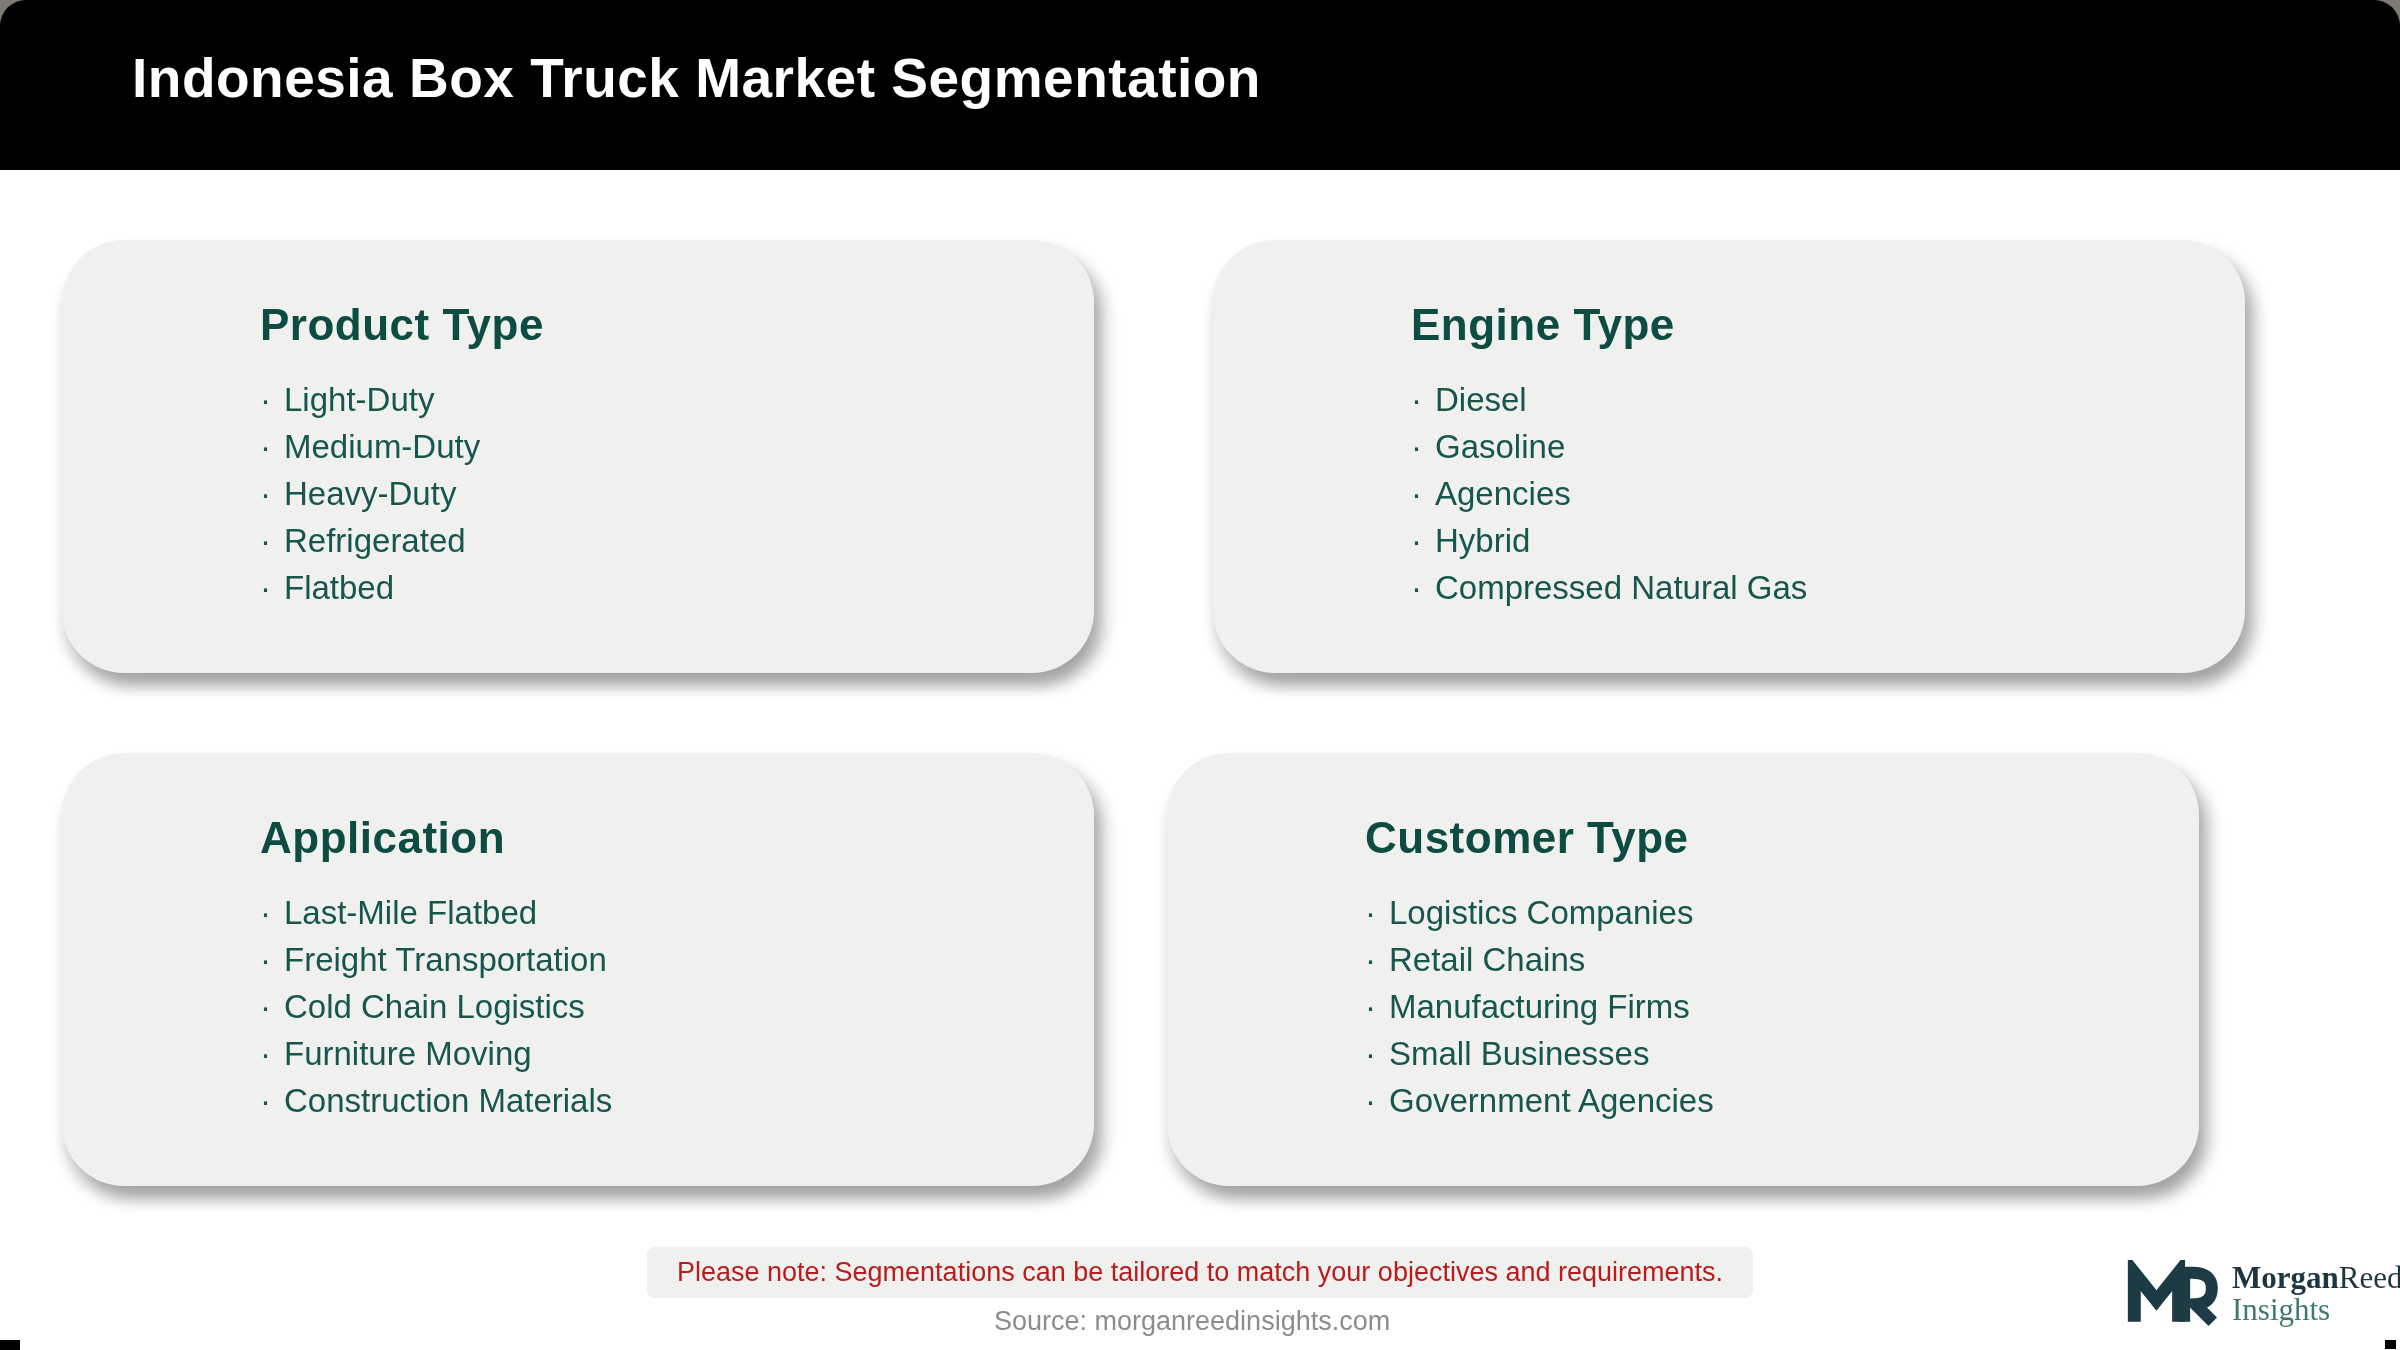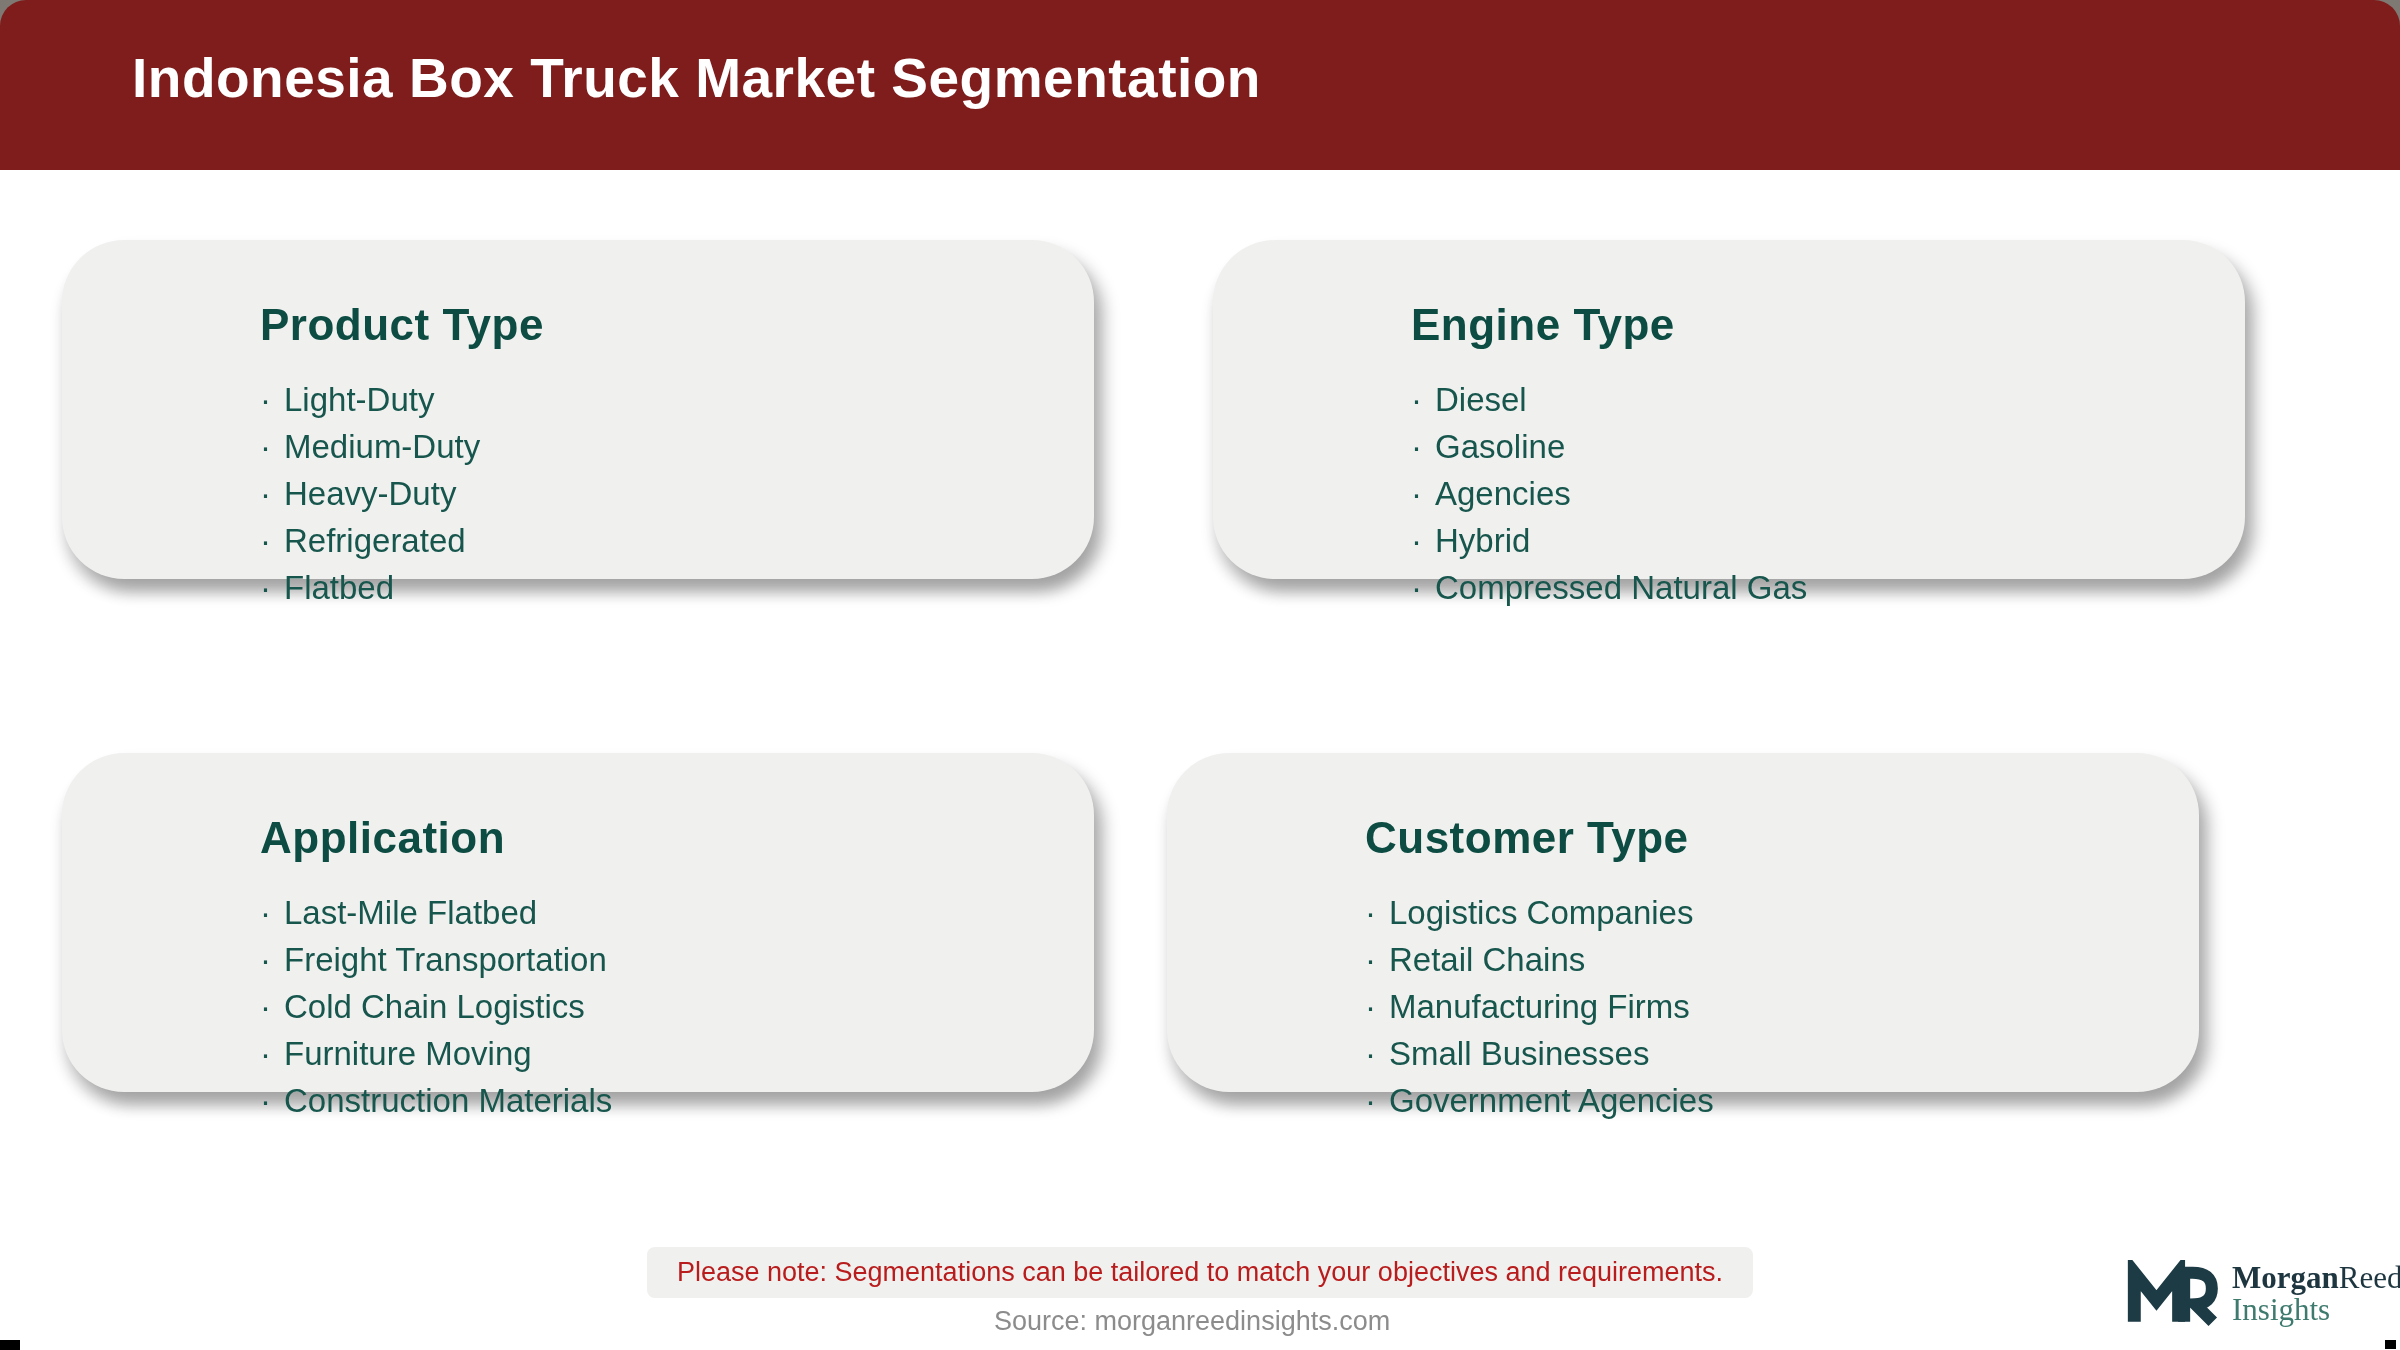--- a/index.html
+++ b/index.html
@@ -5,29 +5,29 @@
   html,body{margin:0;padding:0;background:#ffffff;}
   .stage{
     position:relative;width:2400px;height:1350px;background:#ffffff;
     overflow:hidden;font-family:"Liberation Sans",sans-serif;
   }
   .header-backdrop{
     position:absolute;top:0;left:0;width:2400px;height:170px;background:#7e7973;
   }
   .header{
     position:absolute;top:0;left:0;width:2400px;height:170px;
-    background:#7f1d1d;border-radius:26px 26px 0 0;
+    background:#000000;border-radius:26px 26px 0 0;
     display:flex;align-items:center;
   }
   .page-title{
     margin:0 0 14px 132px;font-size:55px;font-weight:bold;color:#ffffff;
     letter-spacing:.5px;
   }
   .card{
-    position:absolute;width:1032px;height:339px;background:#f0f0ef;
+    position:absolute;width:1032px;height:433px;background:#f0f0ef;
     border-radius:62px;box-sizing:border-box;padding:60px 46px 0 198px;
     box-shadow:10px 12px 16px rgba(0,0,0,.28), 0 14px 14px rgba(0,0,0,.12);
   }
   .card-pos-1{left:62px;top:240px;}
   .card-pos-2{left:1213px;top:240px;}
   .card-pos-3{left:62px;top:753px;}
   .card-pos-4{left:1167px;top:753px;}
   .card-title{
     margin:0 0 26px 0;font-size:44px;font-weight:bold;color:#0c4c42;
     letter-spacing:.5px;

